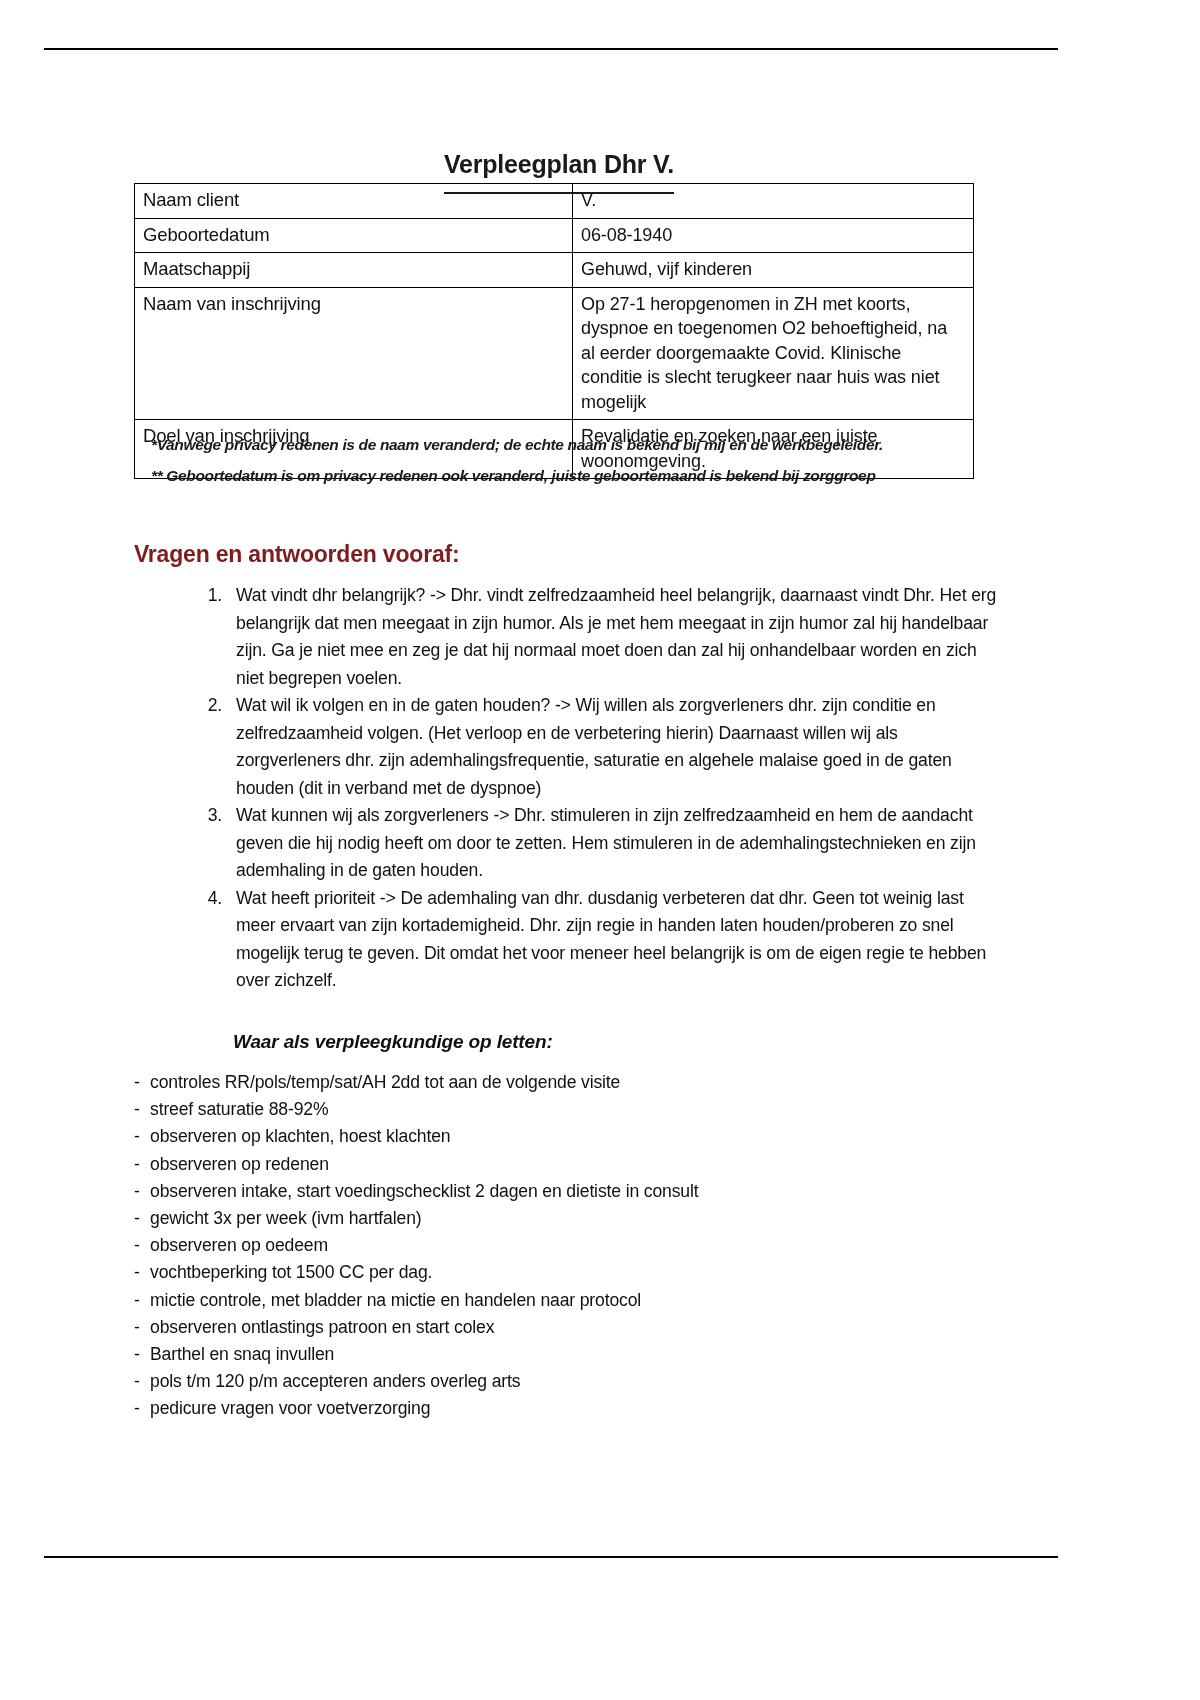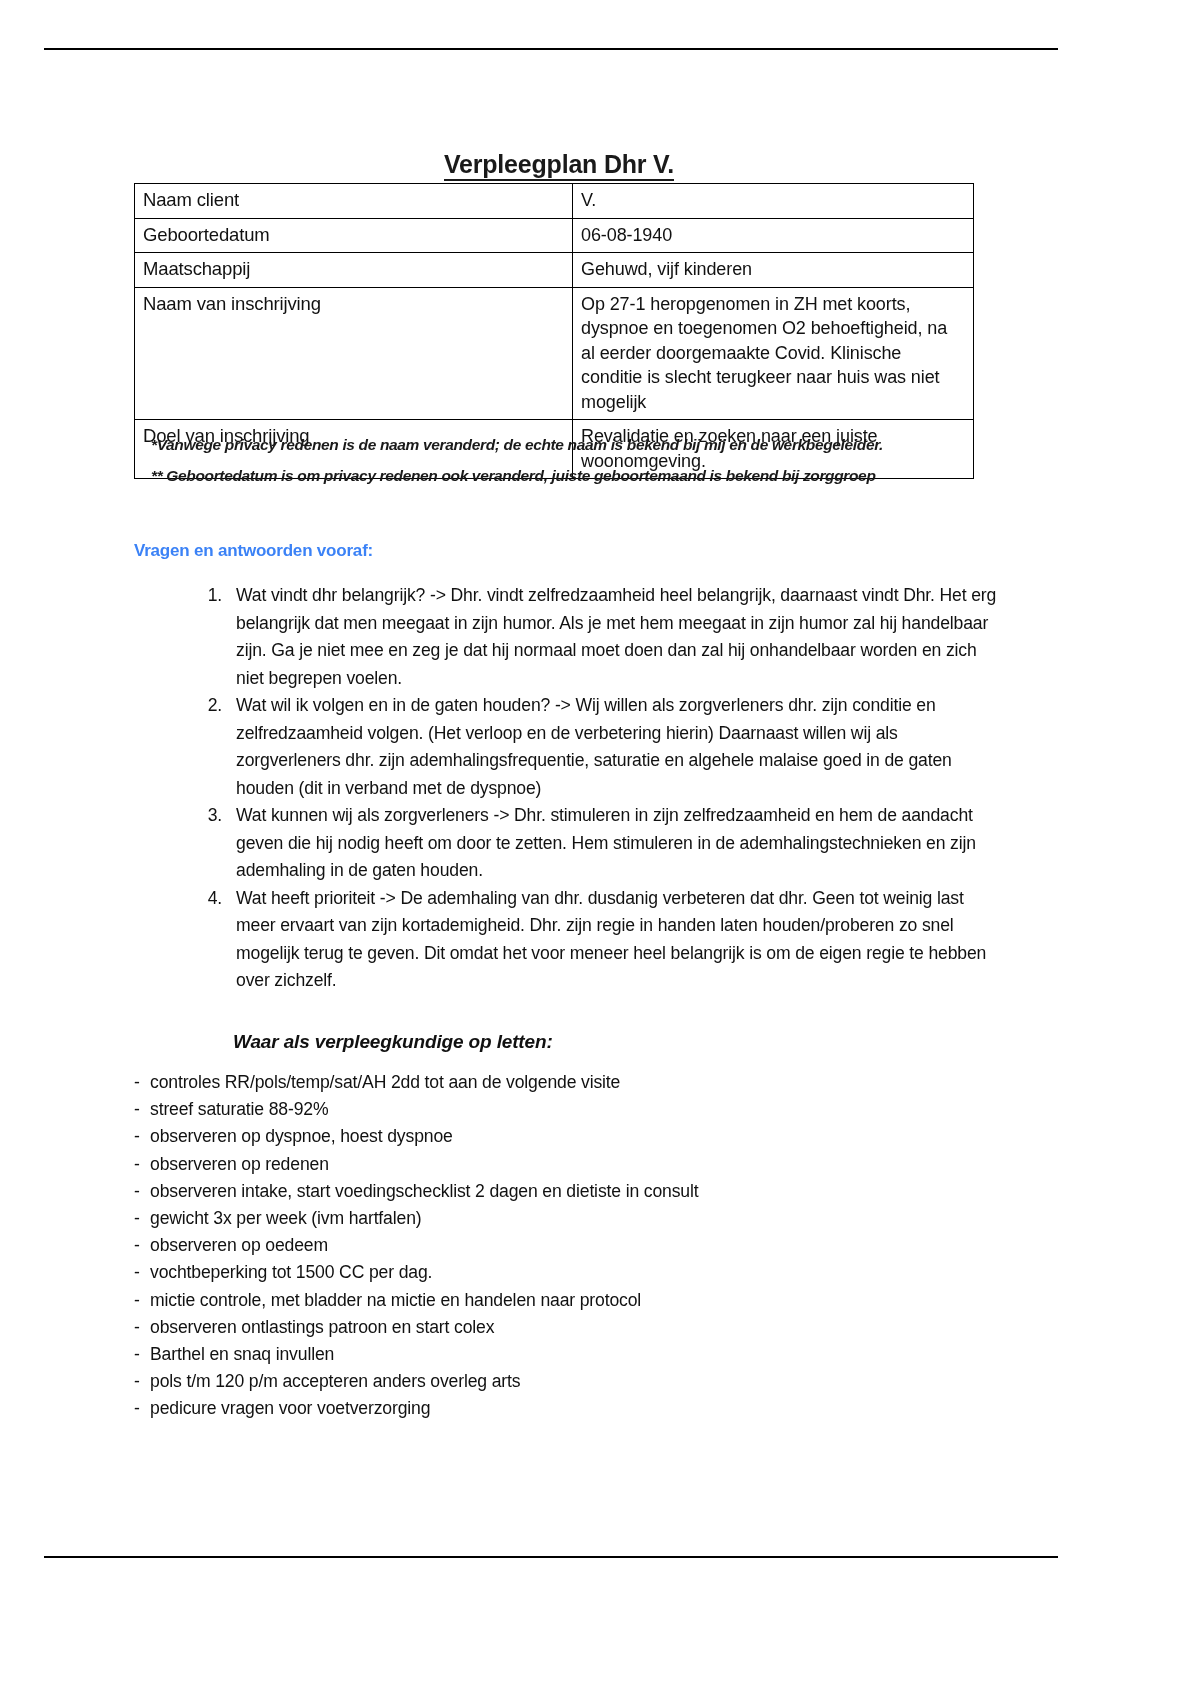--- a/index.html
+++ b/index.html
@@ -46,21 +46,21 @@
     top: 133px;
     width: 850px;
     text-align: center;
     font-size: 25px;
     font-weight: bold;
     letter-spacing: -0.2px;
     color: #1a1a1a;
   }
   .doc-title span {
     border-bottom: 2px solid #1a1a1a;
-    padding-bottom: 1px;
+    padding-bottom: 14px;
   }
 
   
   .info-table {
     position: absolute;
     left: 0;
     top: 183px;
     width: 840px;
     border-collapse: collapse;
     table-layout: fixed;
@@ -102,24 +102,24 @@
     color: #1a1a1a;
     margin-bottom: 13px;
     white-space: nowrap;
   }
 
   
   .section-heading {
     position: absolute;
     left: 0;
     top: 541px;
-    font-size: 17px;
+    font-size: 23px;
     font-weight: bold;
     letter-spacing: -0.2px;
-    color: #3b82f6;
+    color: #7f1d1d;
   }
 
   
   .numbered-list {
     position: absolute;
     left: 30px;
     top: 582px;
     width: 840px;
     margin: 0;
     padding: 0;
@@ -249,21 +249,21 @@
       <li>
         <span class="dash">-</span>
         <span>controles RR/pols/temp/sat/AH 2dd tot aan de volgende visite</span>
       </li>
       <li>
         <span class="dash">-</span>
         <span>streef saturatie 88-92%</span>
       </li>
       <li>
         <span class="dash">-</span>
-        <span>observeren op dyspnoe, hoest dyspnoe</span>
+        <span>observeren op klachten, hoest klachten</span>
       </li>
       <li>
         <span class="dash">-</span>
         <span>observeren op redenen</span>
       </li>
       <li>
         <span class="dash">-</span>
         <span>observeren intake, start voedingschecklist 2 dagen en dietiste in consult</span>
       </li>
       <li>

